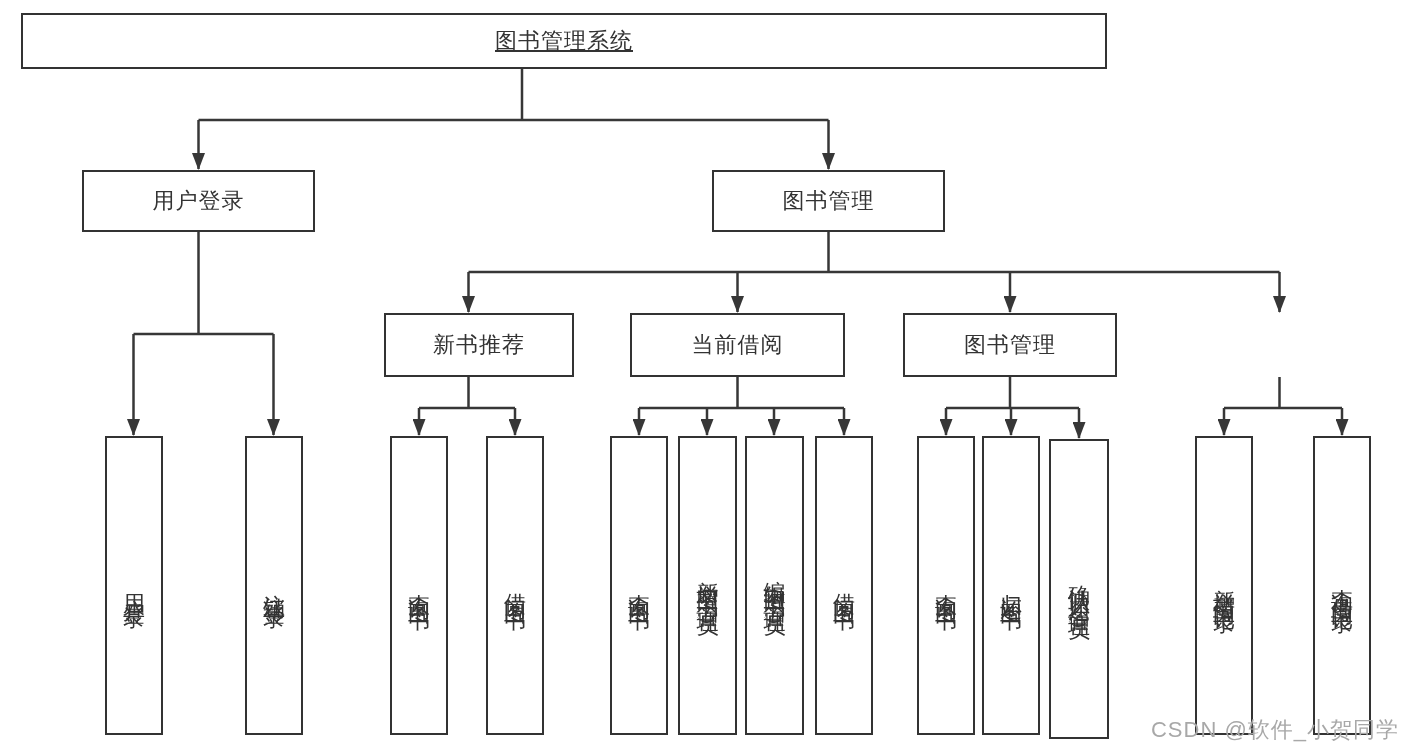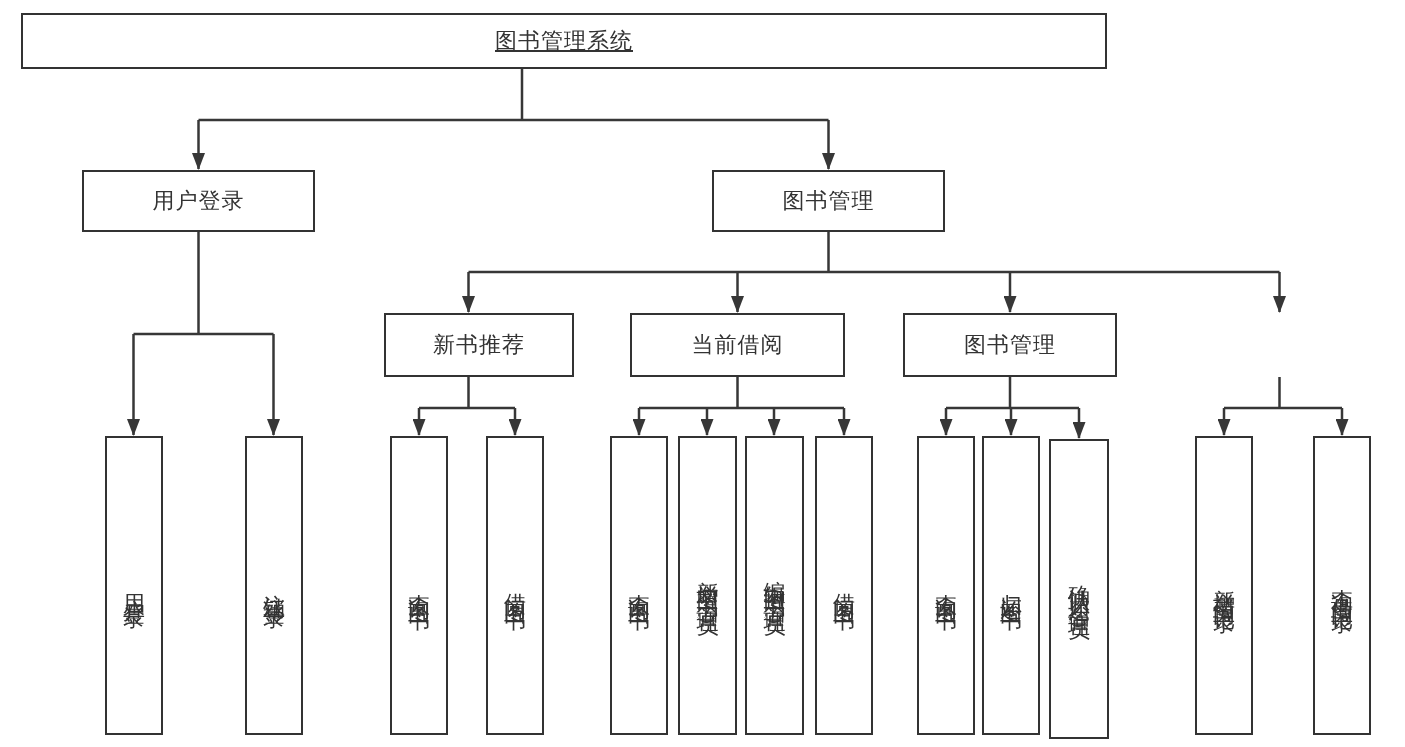--- a/index.html
+++ b/index.html
@@ -161,14 +161,15 @@
     <span class="v-text">确认归还（管理员）</span>
   </div>
 
   <div class="box v-box" style="left:1195px; top:436px; width:58px; height:299px;">
     <span class="v-text">新增借阅记录</span>
   </div>
   <div class="box v-box" style="left:1313px; top:436px; width:58px; height:299px;">
     <span class="v-text">查询借阅记录</span>
   </div>
 
+  <div class="watermark">CSDN @软件_小贺同学</div>
 
 </div>
 
 </body></html>

